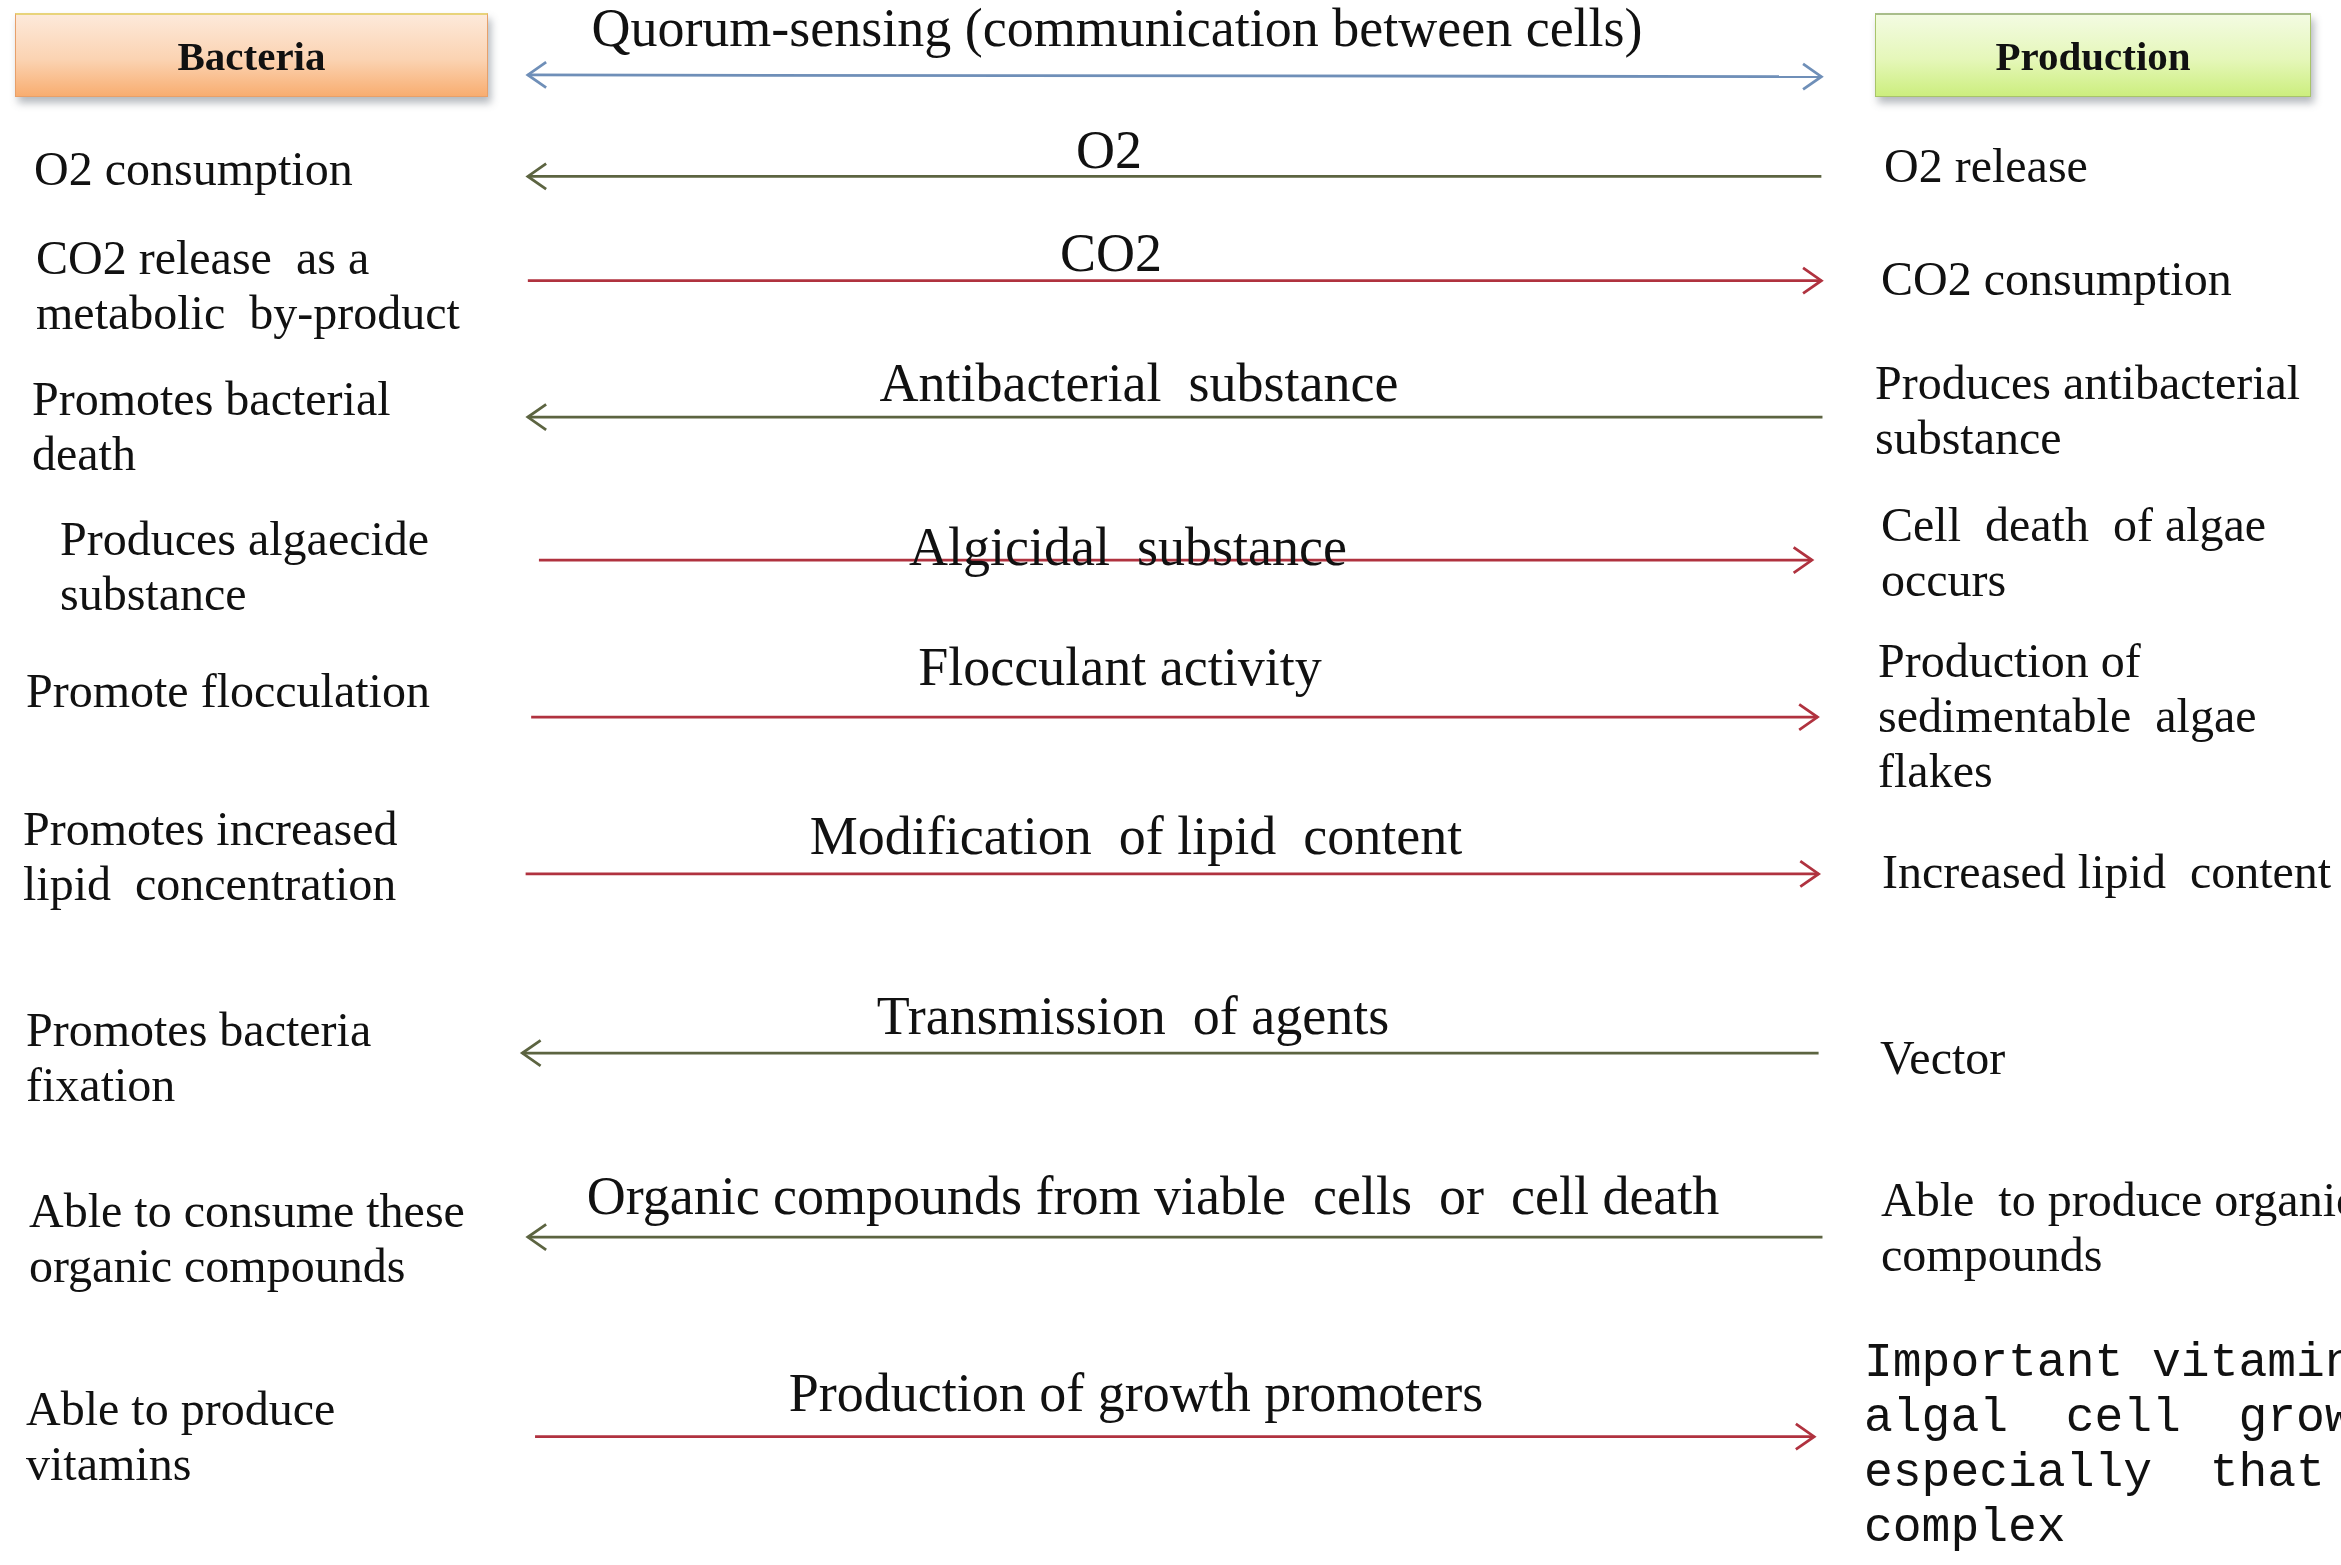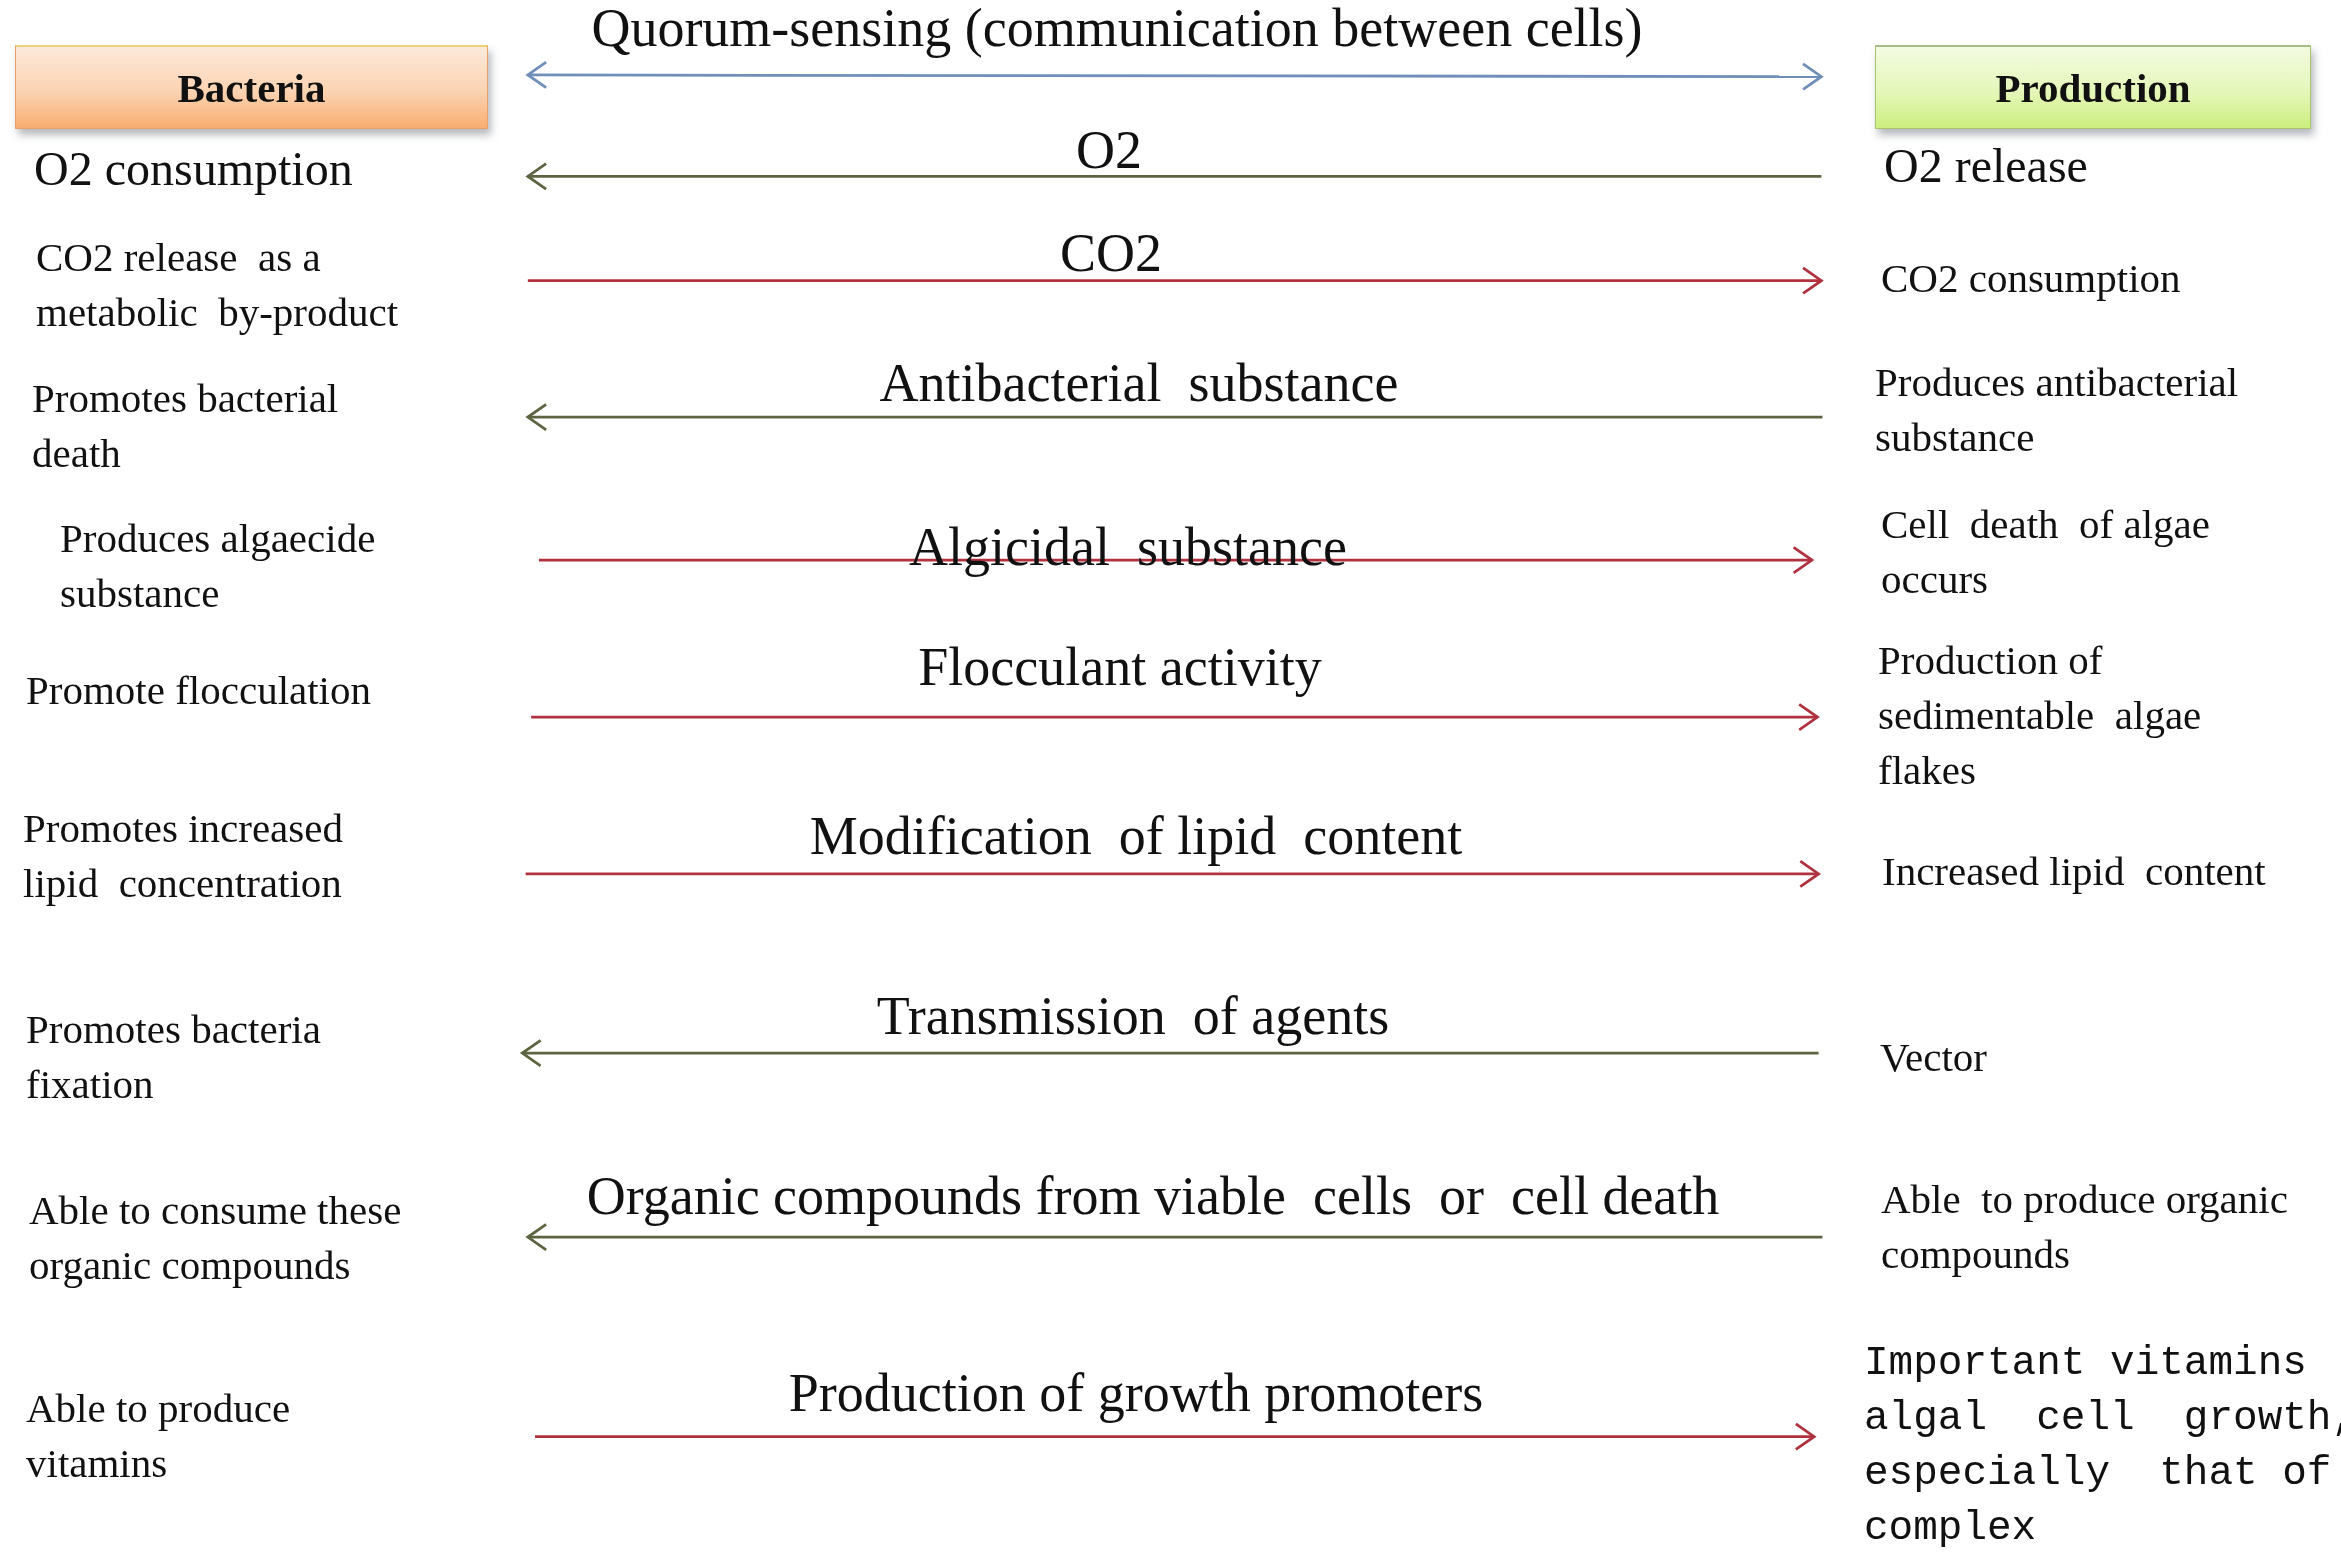--- a/index.html
+++ b/index.html
@@ -5,34 +5,33 @@
     html, body { margin: 0; padding: 0; background: #ffffff; }
     body {
       width: 2342px; height: 1566px; position: relative; overflow: hidden;
       font-family: "Liberation Serif", "DejaVu Serif", serif; color: #111;
     }
     .hdr {
       position: absolute; top: 13.3px; height: 81px;
       display: flex; align-items: center; justify-content: center;
       font-weight: bold; font-size: 41px; letter-spacing: 0px;
       box-shadow: 3.3px 5.5px 7.8px rgba(90,100,110,0.45);
-      margin-top: 32px;
     }
     .hdr.bact {
       left: 15px; width: 471px;
       background: linear-gradient(to bottom, #fde9da 0%, #fbd3b2 55%, #f8ad70 100%);
       border: 1.7px solid #e7a06a; border-top: 2.8px solid #e8d37a;
     }
     .hdr.algae {
       left: 1875px; width: 434px;
       background: linear-gradient(to bottom, #f3fbe2 0%, #e5f7b9 55%, #ccee7e 100%);
       border: 1.7px solid #a8c46a; border-top: 2.8px solid #a8bd8a;
     }
     .txt {
-      position: absolute; font-size: 41px; line-height: 55px; white-space: pre;
+      position: absolute; font-size: 48px; line-height: 55px; white-space: pre;
     }
     .txt.big { font-size: 48px; }
     .mid-label {
       position: absolute; font-size: 54px; line-height: 50px; white-space: pre;
       transform: translateX(-50%);
     }
     svg.arrows { position: absolute; left: 0; top: 0; width: 2342px; height: 1566px; }
   </style>
 </head>
 <body>

